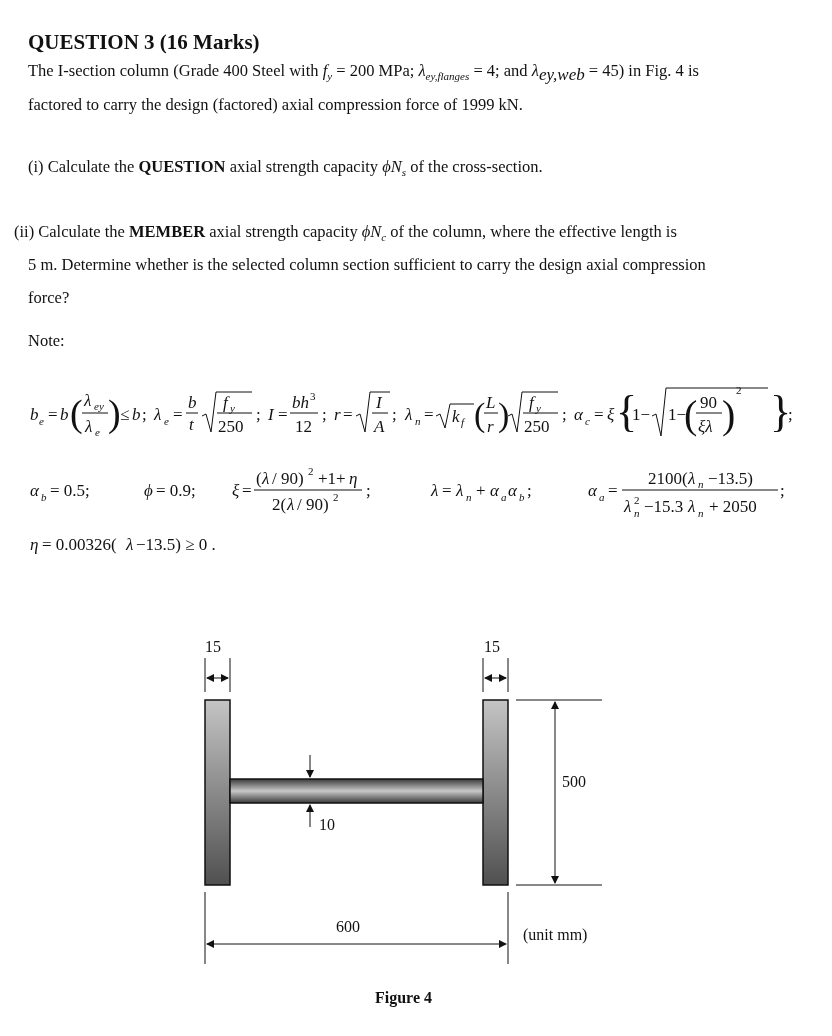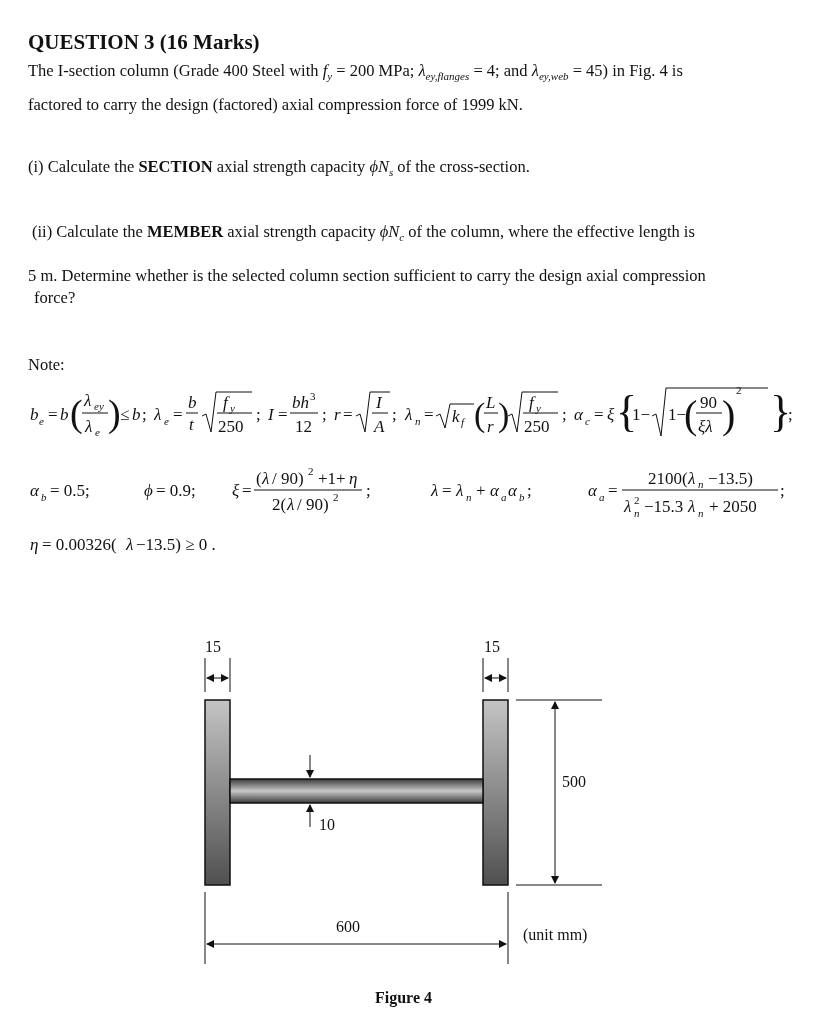--- a/index.html
+++ b/index.html
@@ -12,40 +12,40 @@
   b { font-weight:bold; }
   i { font-style:italic; }
   svg text { font-family:"Liberation Serif", serif; }
 </style>
 </head>
 <body>
 
 <div class="abs title">QUESTION 3 (16 Marks)</div>
 
 <div class="abs p" style="left:28px; top:61px;">
-  <span>The I-section column (Grade 400 Steel with </span><i>f</i><sub style="font-size:11px;"><i>y</i></sub><span> = 200 MPa; </span><i>λ</i><sub style="font-size:11px;"><i>ey,flanges</i></sub><span> = 4; and </span><i>λ</i><sub style="font-size:11px;"><i>ey,web</i></sub><span> = 45) in Fig. 4 is</span>
+  <span>The I-section column (Grade 400 Steel with </span><i>f</i><sub style="font-size:11px;"><i>y</i></sub><span> = 200 MPa; </span><i>λ</i><sub style="font-size:11px;"><i>ey,flanges</i></sub><span> = 4; and </span><i>λ</i><sub style="font-size:17px;"><i>ey,web</i></sub><span> = 45) in Fig. 4 is</span>
 </div>
 
 <div class="abs p" style="left:28px; top:95px;">
   <span>factored to carry the design </span><span class="u">(factored)</span><span> axial compression force of 1999 kN.</span>
 </div>
 
 <div class="abs p" style="left:28px; top:157px;">
-  <span>(i) Calculate the </span><b>SECTION</b><span> axial strength capacity </span><i>ϕN</i><sub style="font-size:11px;"><i>s</i></sub><span> of the cross-section.</span>
-</div>
-
-<div class="abs p" style="left:32px; top:222px;">
+  <span>(i) Calculate the </span><b>QUESTION</b><span> axial strength capacity </span><i>ϕN</i><sub style="font-size:11px;"><i>s</i></sub><span> of the cross-section.</span>
+</div>
+
+<div class="abs p" style="left:14px; top:222px;">
   <span>(ii) Calculate the </span><b>MEMBER</b><span> axial strength capacity </span><i>ϕN</i><sub style="font-size:11px;"><i>c</i></sub><span> of the column, where </span><span class="u">the effective length is</span>
 </div>
-<div class="abs p" style="left:28px; top:255px;margin-top:11px;">
+<div class="abs p" style="left:28px; top:255px;">
   <span class="u">5 m</span><span>. Determine whether is the selected column section sufficient to carry the design axial compression</span>
 </div>
-<div class="abs p" style="left:28px; top:288px;margin-left:6px;">force?</div>
-
-<div class="abs p u" style="left:28px; top:355px;">Note:</div>
+<div class="abs p" style="left:28px; top:288px;">force?</div>
+
+<div class="abs p u" style="left:28px; top:331px;">Note:</div>
 
 <svg class="abs" style="left:28px; top:380px;" width="780" height="70">
   <g font-size="17" fill="#111">
     <text x="2" y="40" font-style="italic">b</text>
       <text x="11" y="45" font-size="11" font-style="italic">e</text>
     <text x="20" y="40">=</text>
       <text x="32" y="40" font-style="italic">b</text>
     <text x="42" y="46" font-size="38" font-weight="100">(</text>
     <text x="56" y="26" font-style="italic">λ</text>
       <text x="66" y="30" font-size="11" font-style="italic">ey</text>

